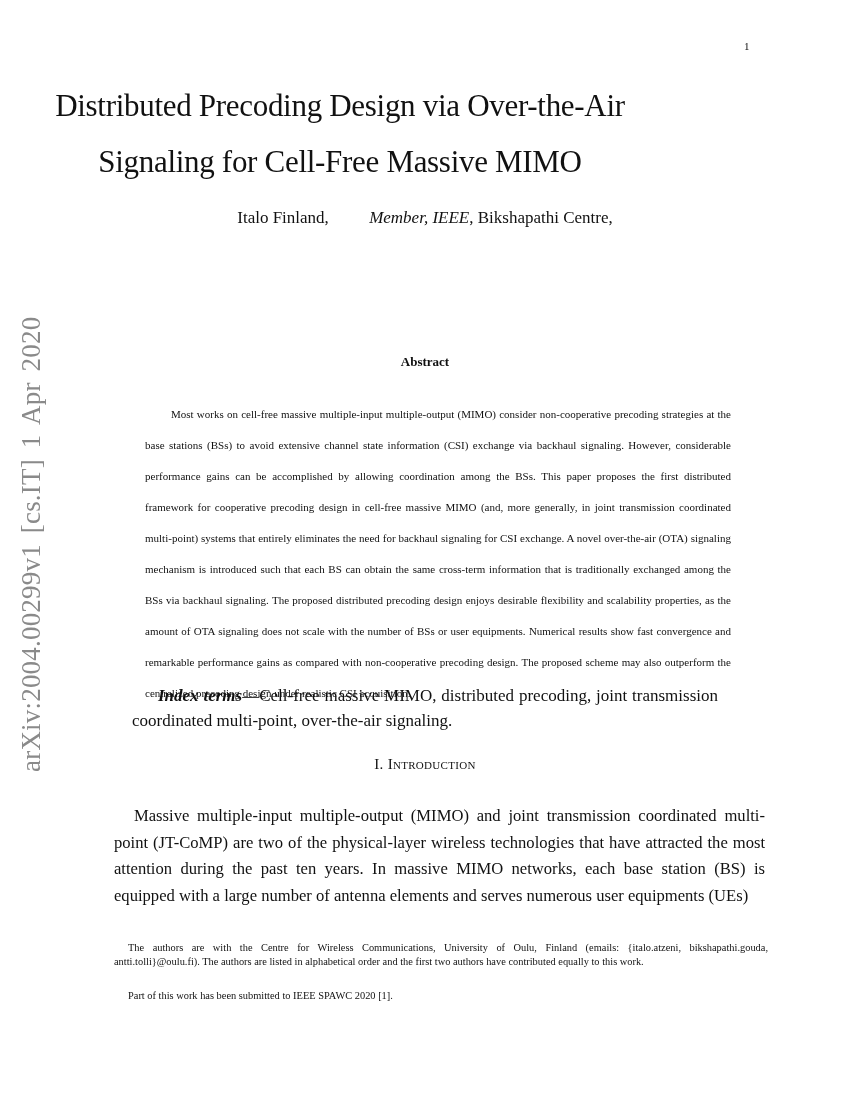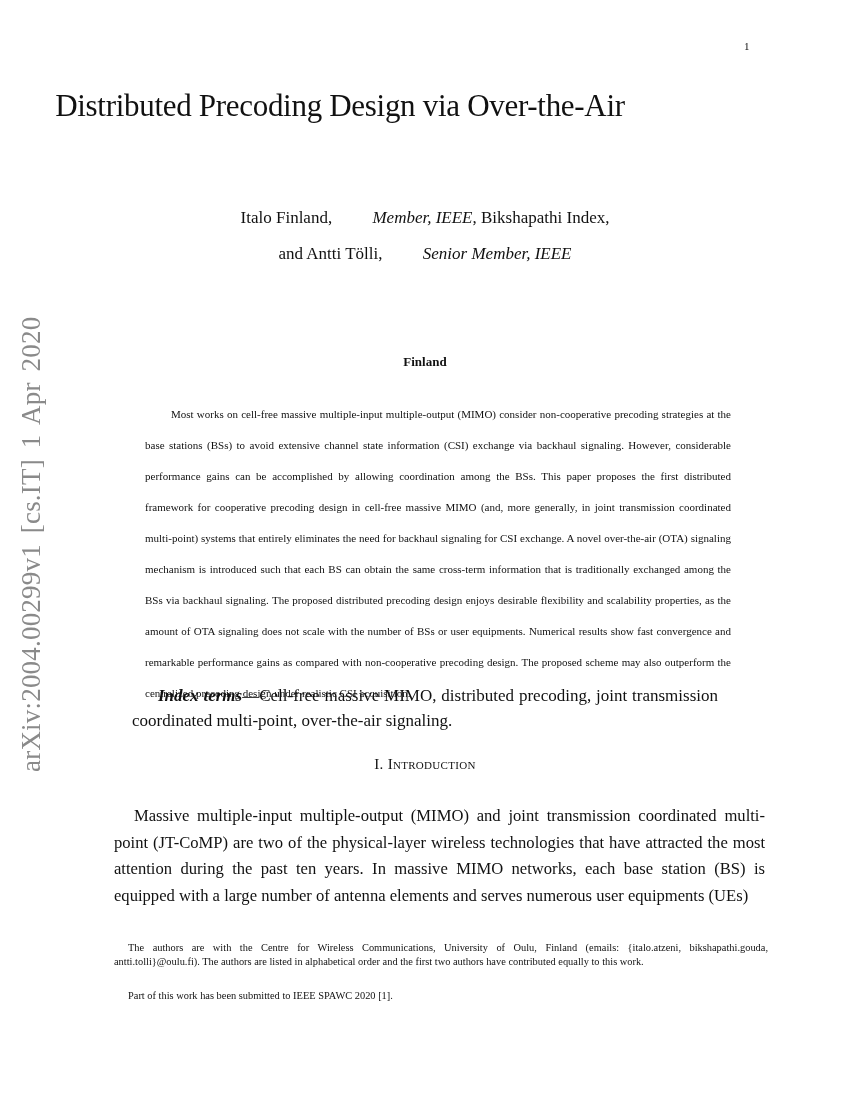--- a/index.html
+++ b/index.html
@@ -32,28 +32,28 @@
 </style>
 </head>
 <body>
 
 <div class="page-num">1</div>
 
 <div class="arxiv-stamp">arXiv:2004.00299v1  [cs.IT]  1 Apr 2020</div>
 
 <div class="title">
   <div>Distributed Precoding Design via Over-the-Air</div>
+  <div>Signaling for Cell-Free Massive MIMO</div>
 </div>
 
 <div class="authors">
-  <div><span>Italo Finland, </span><i>Member, IEEE</i><span>, Bikshapathi Index,</span></div>
-  <div><span>and Antti Tölli, </span><i>Senior Member, IEEE</i></div>
+  <div><span>Italo Finland, </span><i>Member, IEEE</i><span>, Bikshapathi Centre,</span></div>
 </div>
 
-<div class="abstract-heading">Finland</div>
+<div class="abstract-heading">Abstract</div>
 <p class="abstract">Most works on cell-free massive multiple-input multiple-output (MIMO) consider non-cooperative precoding strategies at the base stations (BSs) to avoid extensive channel state information (CSI) exchange via backhaul signaling. However, considerable performance gains can be accomplished by allowing coordination among the BSs. This paper proposes the first distributed framework for cooperative precoding design in cell-free massive MIMO (and, more generally, in joint transmission coordinated multi-point) systems that entirely eliminates the need for backhaul signaling for CSI exchange. A novel over-the-air (OTA) signaling mechanism is introduced such that each BS can obtain the same cross-term information that is traditionally exchanged among the BSs via backhaul signaling. The proposed distributed precoding design enjoys desirable flexibility and scalability properties, as the amount of OTA signaling does not scale with the number of BSs or user equipments. Numerical results show fast convergence and remarkable performance gains as compared with non-cooperative precoding design. The proposed scheme may also outperform the centralized precoding design under realistic CSI acquisition.</p>
 
 <p class="index-terms"><b>Index terms</b><span>—Cell-free massive MIMO, distributed precoding, joint transmission coordinated multi-point, over-the-air signaling.</span></p>
 
 <div class="section-heading">I. Introduction</div>
 <p class="intro">Massive multiple-input multiple-output (MIMO) and joint transmission coordinated multi-point (JT-CoMP) are two of the physical-layer wireless technologies that have attracted the most attention during the past ten years. In massive MIMO networks, each base station (BS) is equipped with a large number of antenna elements and serves numerous user equipments (UEs)</p>
 
 <p class="footnote fn1">The authors are with the Centre for Wireless Communications, University of Oulu, Finland (emails: {italo.atzeni, bikshapathi.gouda, antti.tolli}@oulu.fi). The authors are listed in alphabetical order and the first two authors have contributed equally to this work.</p>
 <p class="footnote fn2">Part of this work has been submitted to IEEE SPAWC 2020 [1].</p>
 

